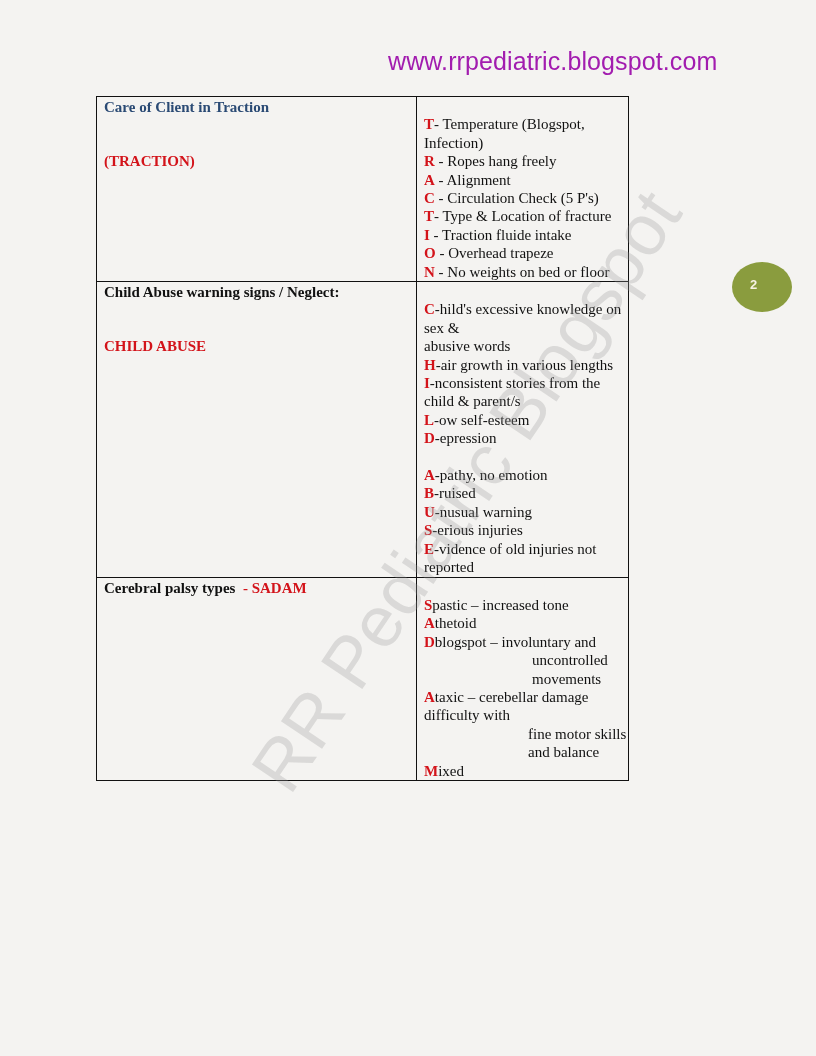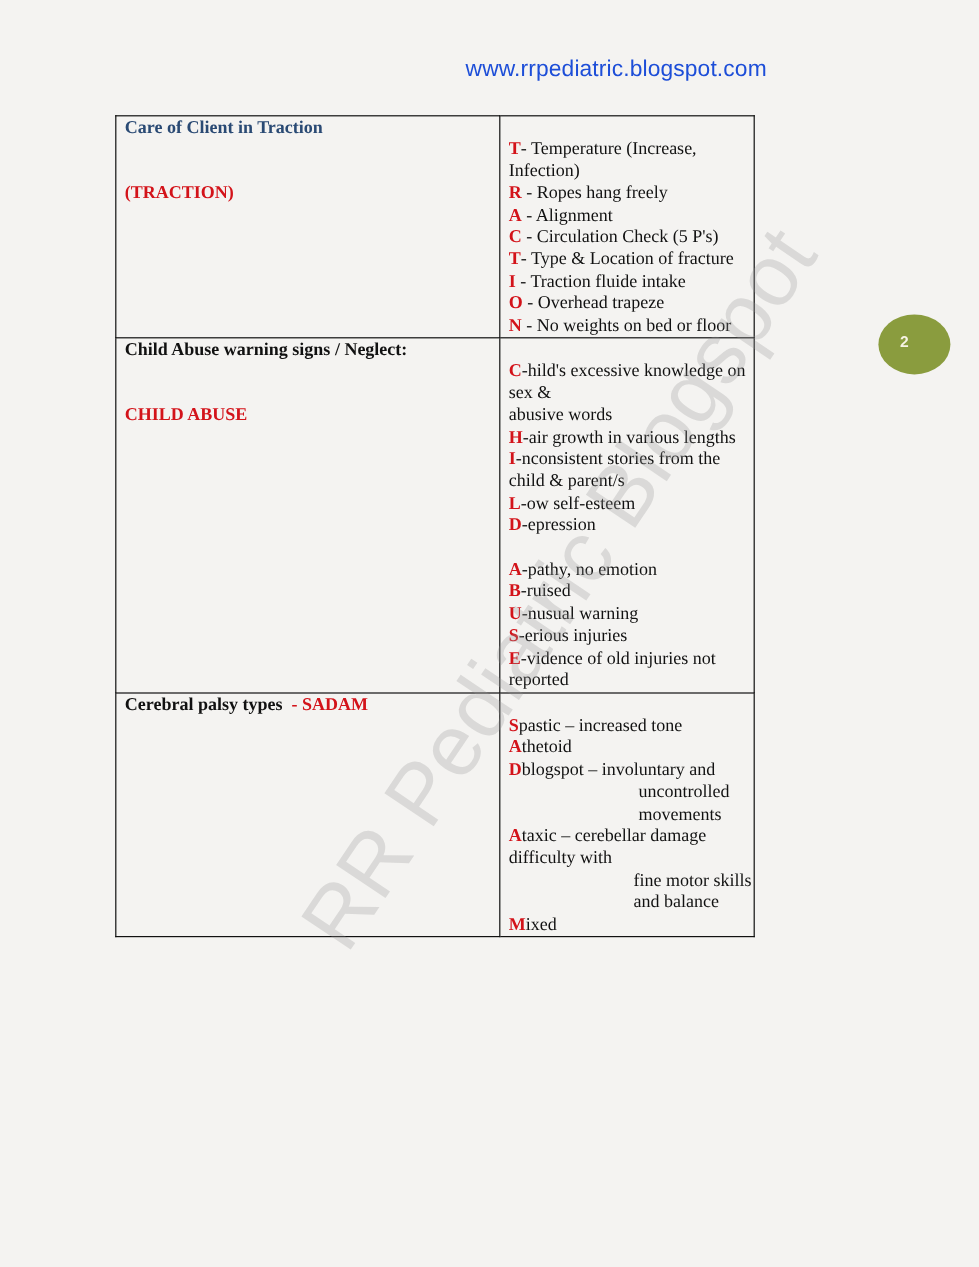--- a/index.html
+++ b/index.html
@@ -5,21 +5,21 @@
     html, body { margin:0; padding:0; }
     body {
       width:816px; height:1056px; position:relative; overflow:hidden;
       background:#f4f3f1;
       font-family:"Liberation Serif", serif;
       color:#111;
     }
     .site-url {
       position:absolute; left:388px; top:47px;
       font-family:"Liberation Sans", sans-serif;
-      font-size:19px; color:#1d4ed8; letter-spacing:0.1px;
+      font-size:25px; color:#a21caf; letter-spacing:0.1px;
     }
     .page-badge {
       position:absolute; left:732px; top:262px; width:60px; height:50px;
       border-radius:50%; background:#8a9c3e;
     }
     .page-badge span {
       position:absolute; left:18px; top:15px;
       font-family:"Liberation Sans", sans-serif; font-weight:bold;
       font-size:13px; color:#f7f3e4;
     }
@@ -64,21 +64,21 @@
 <table class="notes">
 
   <tbody>
       <tr class="row1">
     <td class="left">
       <div class="title title-blue">Care of Client in Traction</div>
       <div class="red">(TRACTION)</div>
     </td>
     <td class="right">
       <div class="spacer"></div>
-      <div><span class="red">T</span><span>- Temperature (Increase, Infection)</span></div>
+      <div><span class="red">T</span><span>- Temperature (Blogspot, Infection)</span></div>
       <div><span class="red">R</span><span> - Ropes hang freely</span></div>
       <div><span class="red">A</span><span> - Alignment</span></div>
       <div><span class="red">C</span><span> - Circulation Check (5 P's)</span></div>
       <div><span class="red">T</span><span>- Type &amp; Location of fracture</span></div>
       <div><span class="red">I</span><span> - Traction fluide intake</span></div>
       <div><span class="red">O</span><span> - Overhead trapeze</span></div>
       <div><span class="red">N</span><span> - No weights on bed or floor</span></div>
     </td>
   </tr>
 

